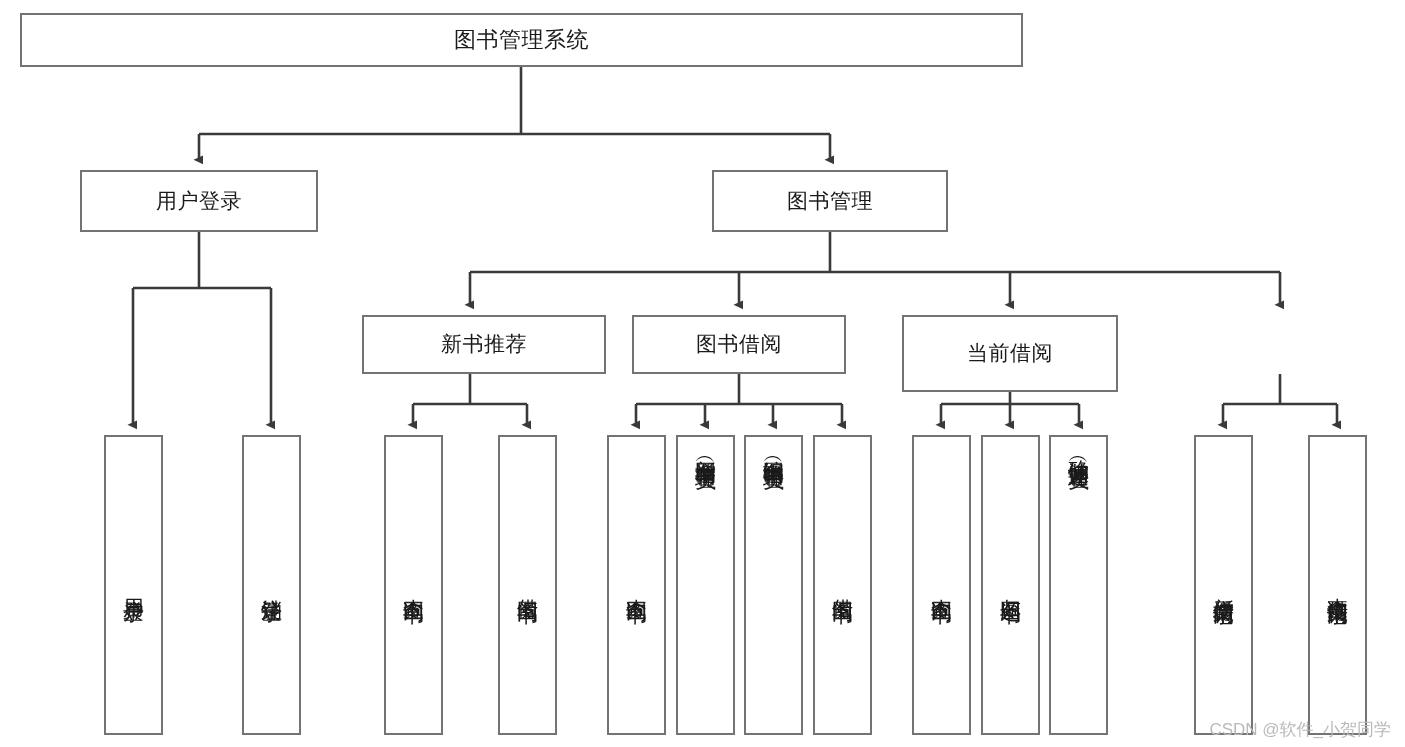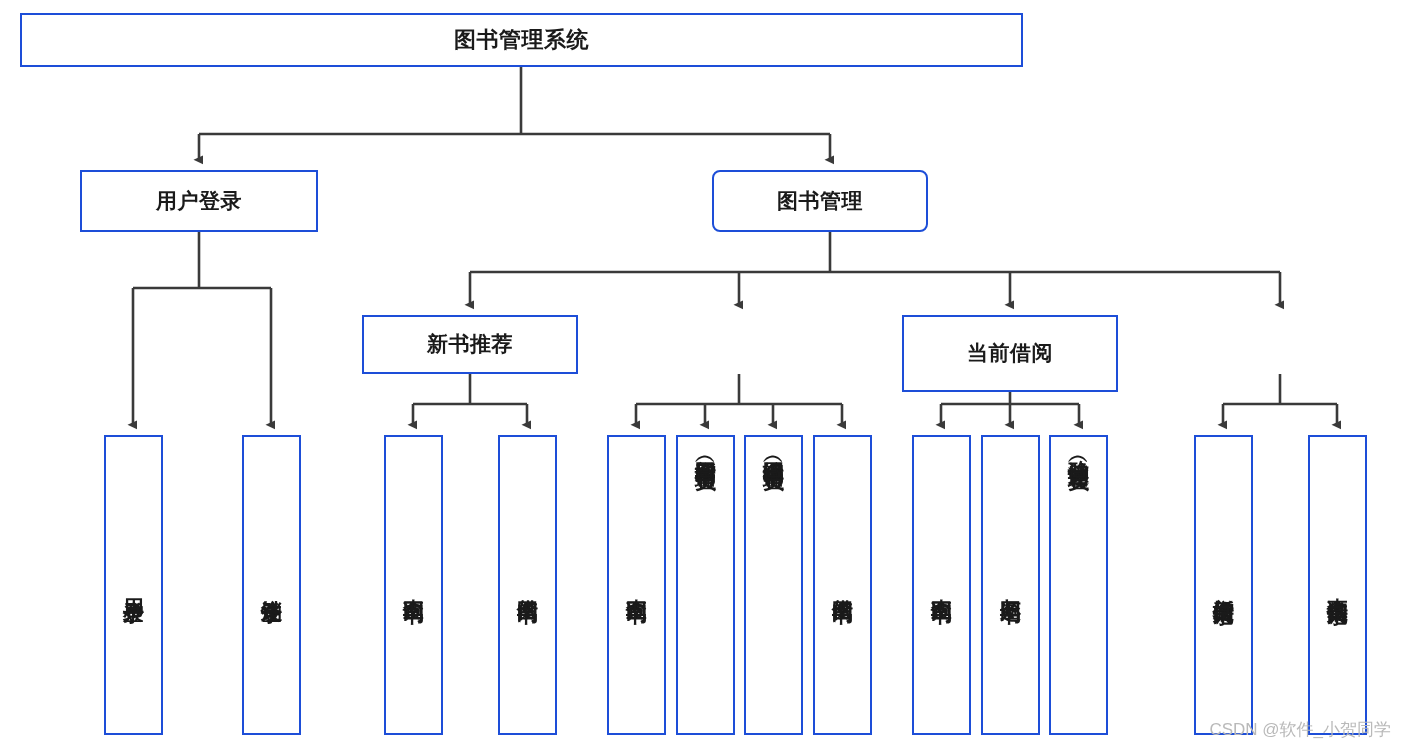--- a/index.html
+++ b/index.html
@@ -23,27 +23,26 @@
     left: 0;
     top: 0;
     width: 1405px;
     height: 747px;
     pointer-events: none;
   }
   .node {
     position: absolute;
     box-sizing: border-box;
     background: #ffffff;
-    border: 2px solid #1d4ed8;
+    border: 2px solid #737373;
     display: flex;
     align-items: center;
     justify-content: center;
     color: #1a1a1a;
     z-index: 2;
-    font-weight: bold;
   }
   .node-label {
     display: block;
     text-align: center;
     line-height: 1.18;
     letter-spacing: 0.5px;
     white-space: nowrap;
   }
   
   .node.horiz .node-label {
@@ -137,28 +136,31 @@
   </svg>
 
   <div class="node horiz root" style="left:20px; top:13px; width:1003px; height:54px;">
     <span class="node-label">图书管理系统</span>
   </div>
 
   <div class="node horiz" style="left:80px; top:170px; width:238px; height:62px;">
     <span class="node-label">用户登录</span>
   </div>
 
-  <div class="node horiz" style="left:712px; top:170px; width:216px; height:62px;border-radius:8px;">
+  <div class="node horiz" style="left:712px; top:170px; width:236px; height:62px;">
     <span class="node-label">图书管理</span>
   </div>
 
-  <div class="node horiz" style="left:362px; top:315px; width:216px; height:59px;">
+  <div class="node horiz" style="left:362px; top:315px; width:244px; height:59px;">
     <span class="node-label">新书推荐</span>
   </div>
 
+  <div class="node horiz" style="left:632px; top:315px; width:214px; height:59px;">
+    <span class="node-label">图书借阅</span>
+  </div>
 
   <div class="node horiz" style="left:902px; top:315px; width:216px; height:77px;">
     <span class="node-label">当前借阅</span>
   </div>
 
 
   <div class="node vert centered" style="left:104px; top:435px; width:59px; height:300px;">
     <span class="node-label">用户登录</span>
   </div>
 

